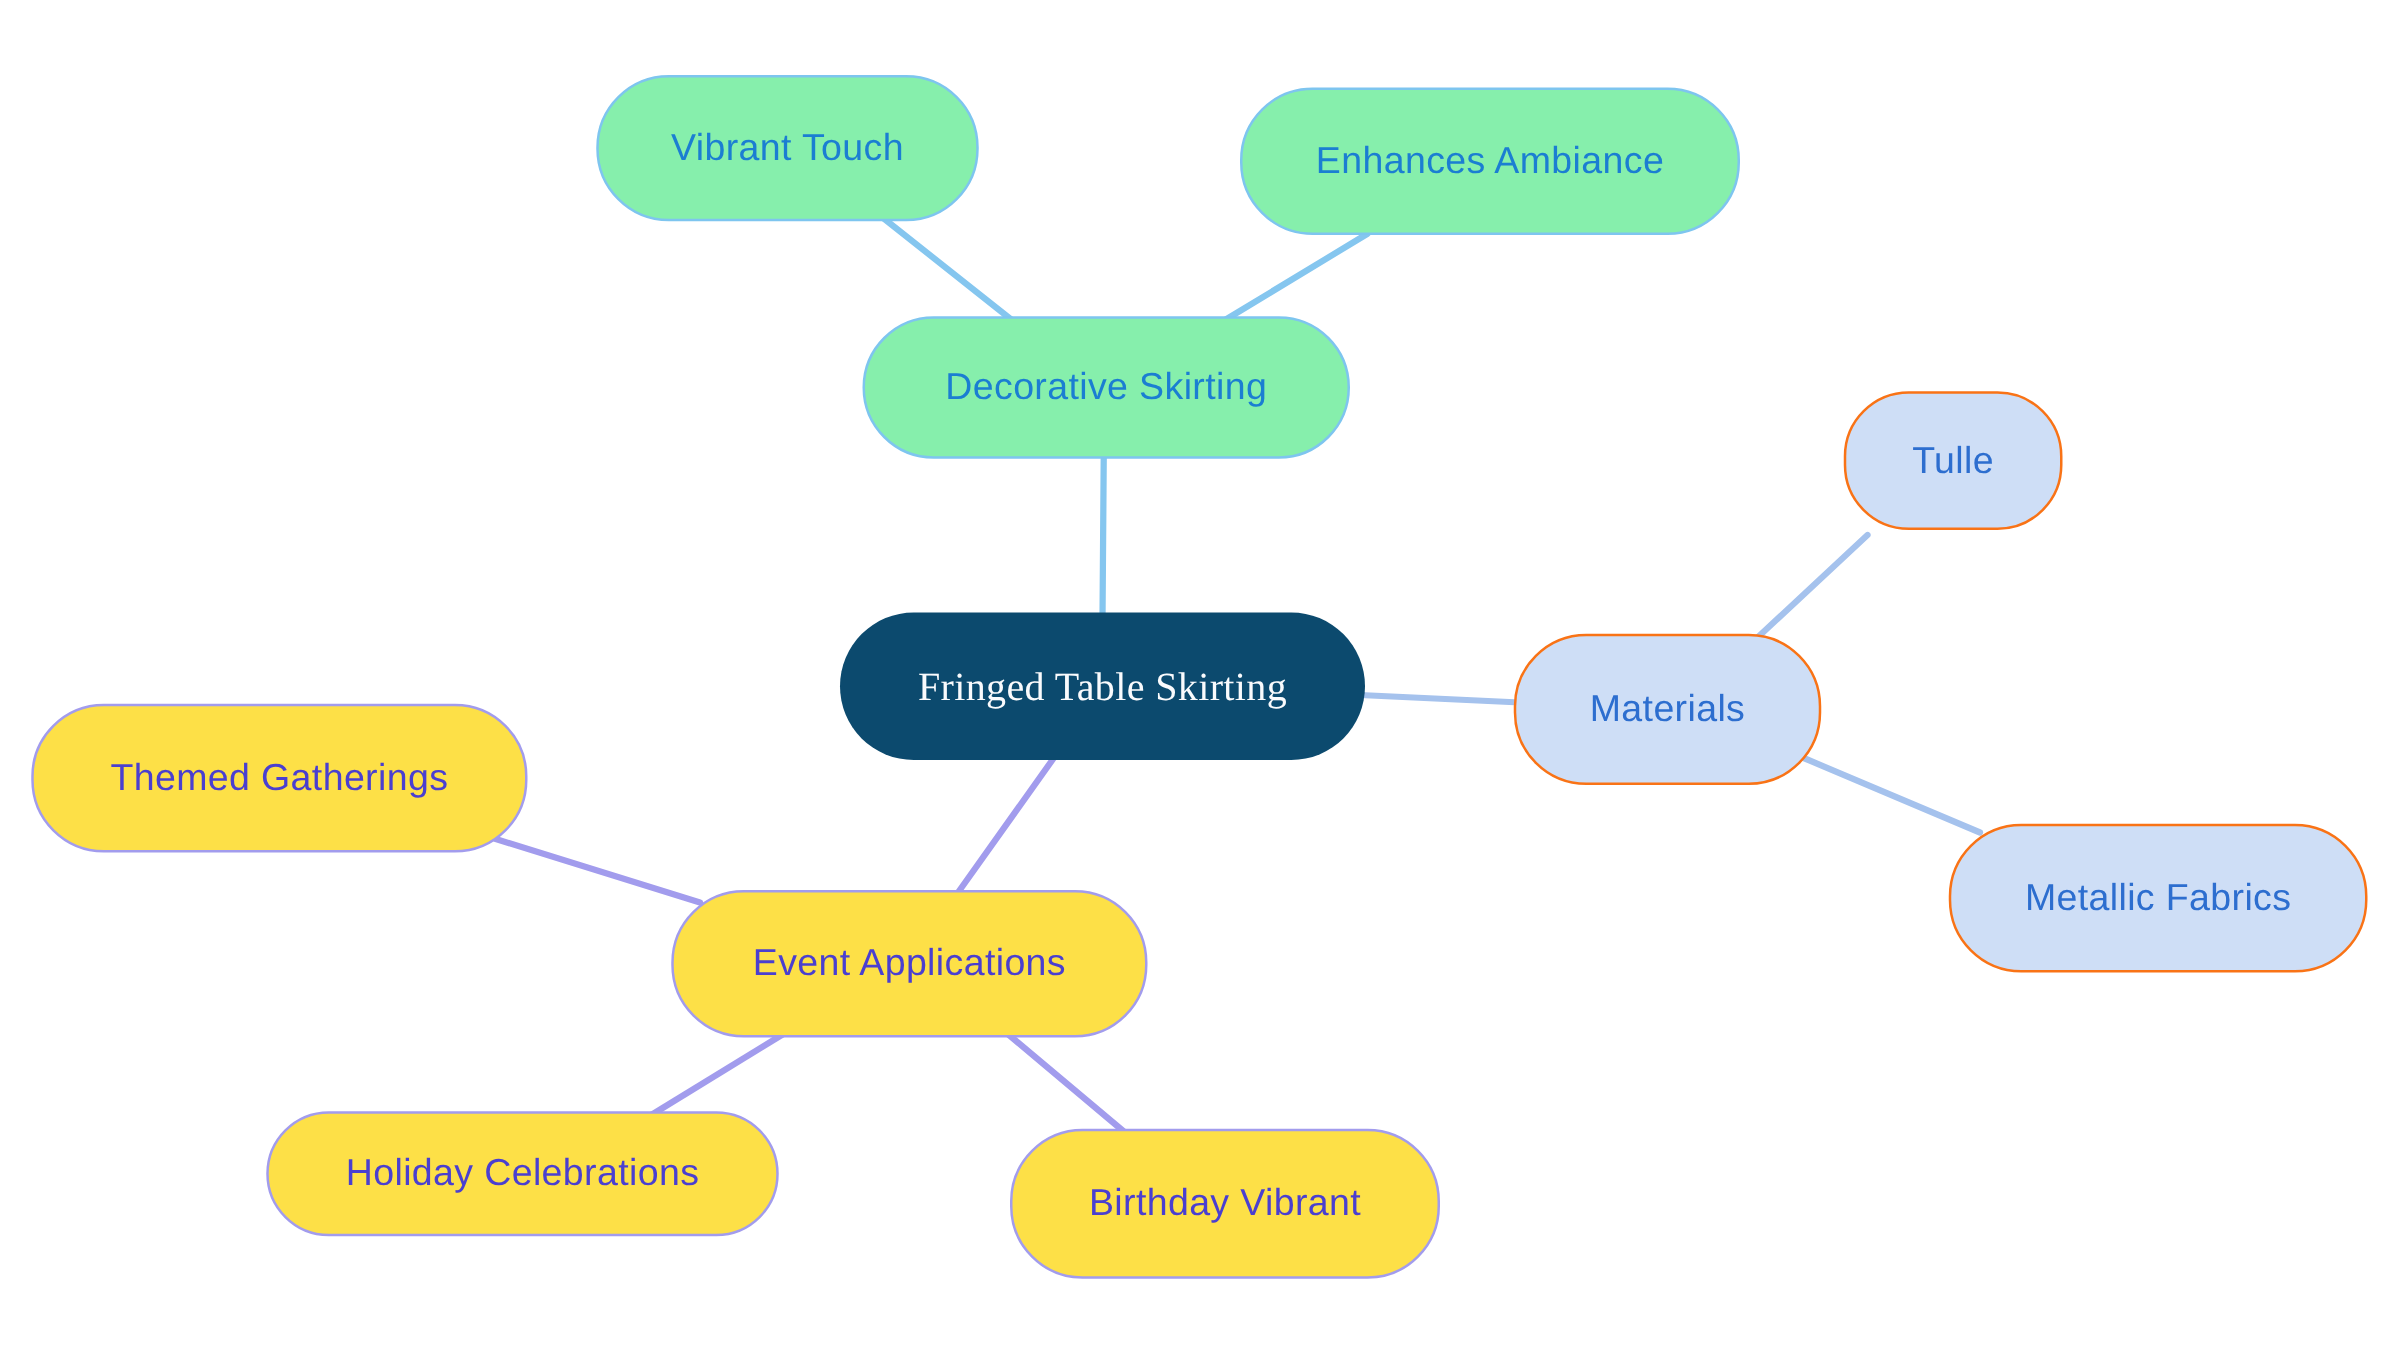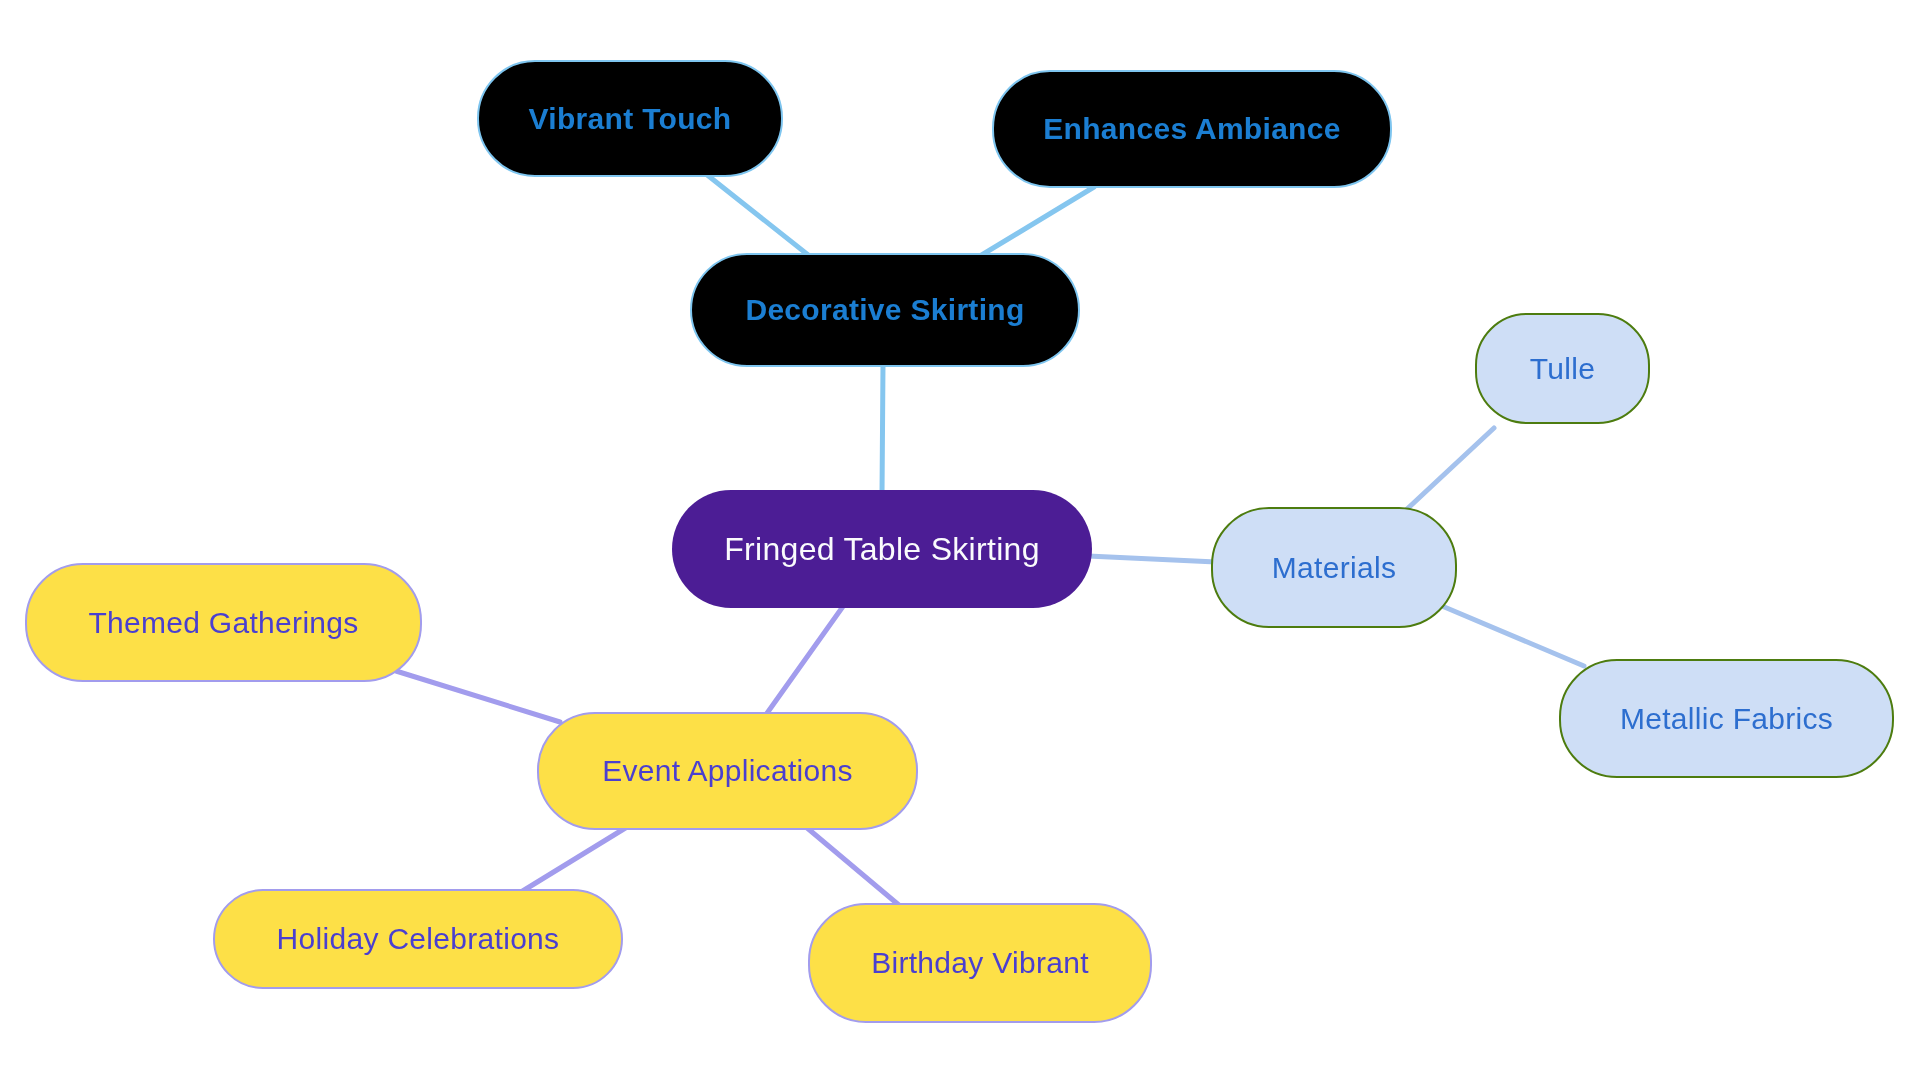--- a/index.html
+++ b/index.html
@@ -28,34 +28,34 @@
     justify-content: center;
     box-sizing: border-box;
     border-radius: 58px;
     font-size: 30px;
     letter-spacing: 0.3px;
     white-space: nowrap;
     cursor: default;
   }
   .node.root {
     left: 672px; top: 490px; width: 420px; height: 118px;
-    background: #4c1d95;
+    background: #0c4a6e;
     color: #fafbfd;
     border-radius: 59px;
     font-size: 32px;
+    font-family: Liberation Serif, serif;
   }
   .node.sky {
-    background: #000000;
+    background: #86efac;
     border: 2px solid #7ec5ef;
     color: #1b7ed2;
-    font-weight: bold;
   }
   .node.peri {
     background: #cedef6;
-    border: 2px solid #4d7c0f;
+    border: 2px solid #f97316;
     color: #2d6ecf;
   }
   .node.purple {
     background: #fde047;
     border: 2px solid #a29ced;
     color: #4a3fd0;
   }
   .node.vibrant-touch       { left: 477px;  top: 60px;  width: 306px; height: 117px; }
   .node.enhances-ambiance   { left: 992px;  top: 70px;  width: 400px; height: 118px; }
   .node.decorative-purpose  { left: 690px;  top: 253px; width: 390px; height: 114px; }

